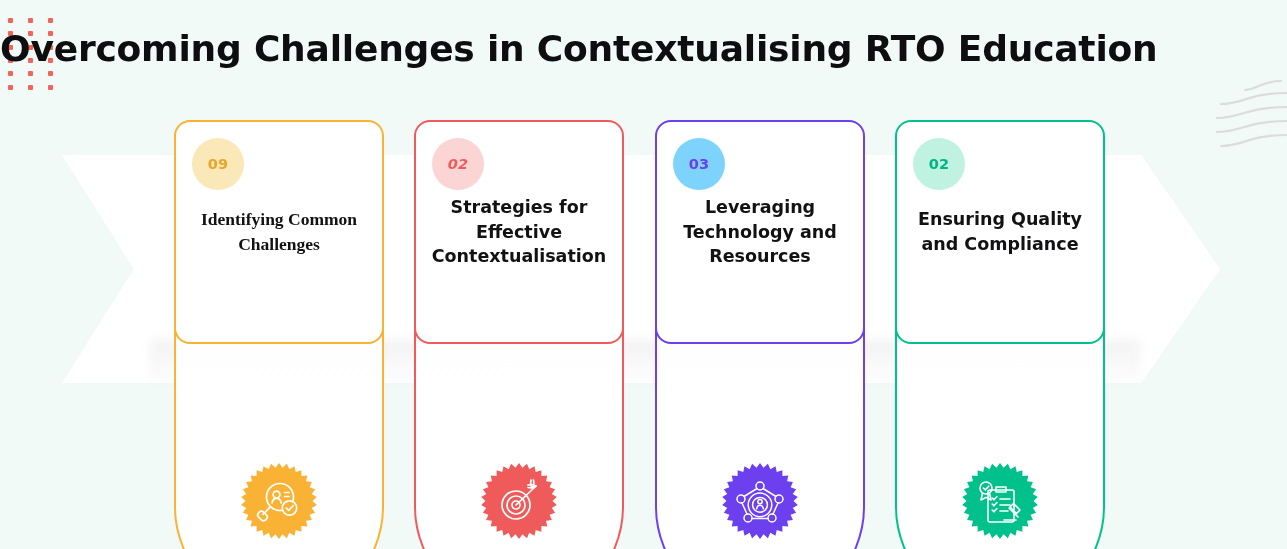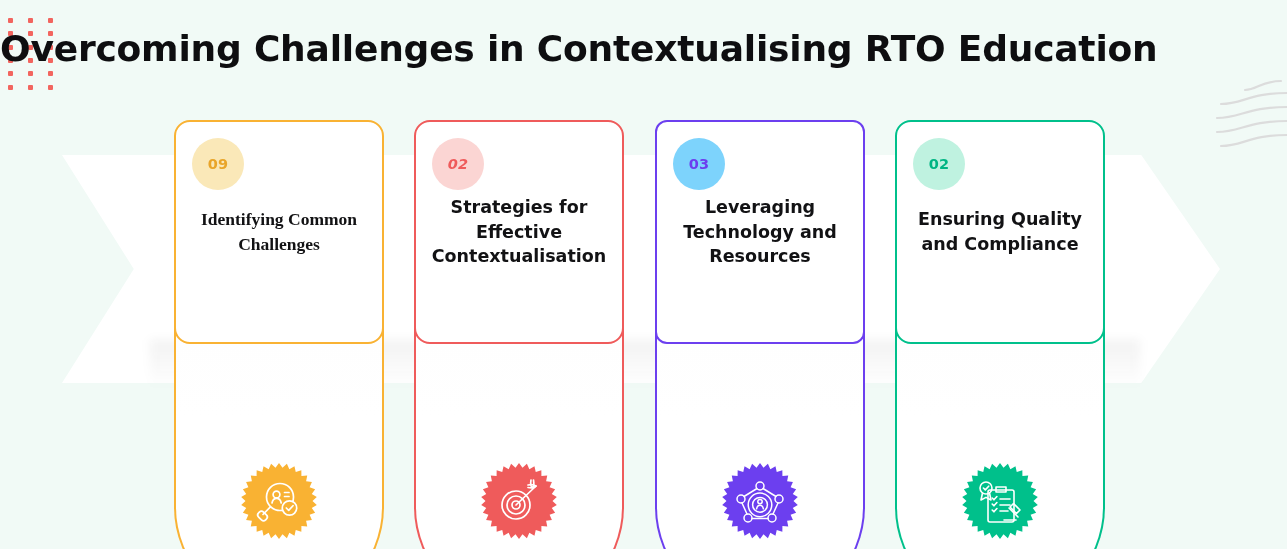--- a/index.html
+++ b/index.html
@@ -266,21 +266,21 @@
       <circle cx="38" cy="45" r="4"></circle>
       <line x1="38" y1="45" x2="58" y2="26"></line>
       <path d="M50 25 c3.5 -0.6 6.4 -0.3 8 1.2 c-1.6 1.6 -4.5 1.9 -8 1.3"></path>
       <path d="M55.5 20 c0.6 3.5 0.3 6.4 -1.2 8 c-1.6 -1.6 -1.9 -4.5 -1.3 -8"></path>
     </g>
           </svg>
         </div>
       </div>
       <div class="col col-2">
         <div class="tub" style="border-color: rgb(108, 63, 239);"></div>
-        <div class="card" style="border-color: rgb(108, 63, 239); border-radius: 12px;">
+        <div class="card" style="border-color: rgb(108, 63, 239);">
           <div class="card-title wide">Leveraging Technology and Resources</div>
         </div>
         <div class="badge" style="background: #7dd3fc; color: rgb(108, 63, 239);">03</div>
         <div class="medallion">
           <svg width="82" height="82" viewBox="0 0 82 82">
             <path d="M41.00 3.00 L44.50 7.68 L48.90 3.83 L51.35 9.14 L56.46 6.29 L57.75 11.99 L63.34 10.26 L63.42 16.10 L69.24 15.57 L68.10 21.31 L73.91 22.00 L71.60 27.37 L77.14 29.26 L73.77 34.03 L78.79 37.03 L74.50 41.00 L78.79 44.97 L73.77 47.97 L77.14 52.74 L71.60 54.63 L73.91 60.00 L68.10 60.69 L69.24 66.43 L63.42 65.90 L63.34 71.74 L57.75 70.01 L56.46 75.71 L51.35 72.86 L48.90 78.17 L44.50 74.32 L41.00 79.00 L37.50 74.32 L33.10 78.17 L30.65 72.86 L25.54 75.71 L24.25 70.01 L18.66 71.74 L18.58 65.90 L12.76 66.43 L13.90 60.69 L8.09 60.00 L10.40 54.63 L4.86 52.74 L8.23 47.97 L3.21 44.97 L7.50 41.00 L3.21 37.03 L8.23 34.03 L4.86 29.26 L10.40 27.37 L8.09 22.00 L13.90 21.31 L12.76 15.57 L18.58 16.10 L18.66 10.26 L24.25 11.99 L25.54 6.29 L30.65 9.14 L33.10 3.83 L37.50 7.68 Z" fill="#6C3FEF"></path>
     <g stroke="#fff" stroke-width="1.5" fill="none" stroke-linecap="round" stroke-linejoin="round">
       <circle cx="41" cy="26" r="4"></circle>
       <circle cx="22" cy="39" r="4"></circle>
       <circle cx="60" cy="39" r="4"></circle>

